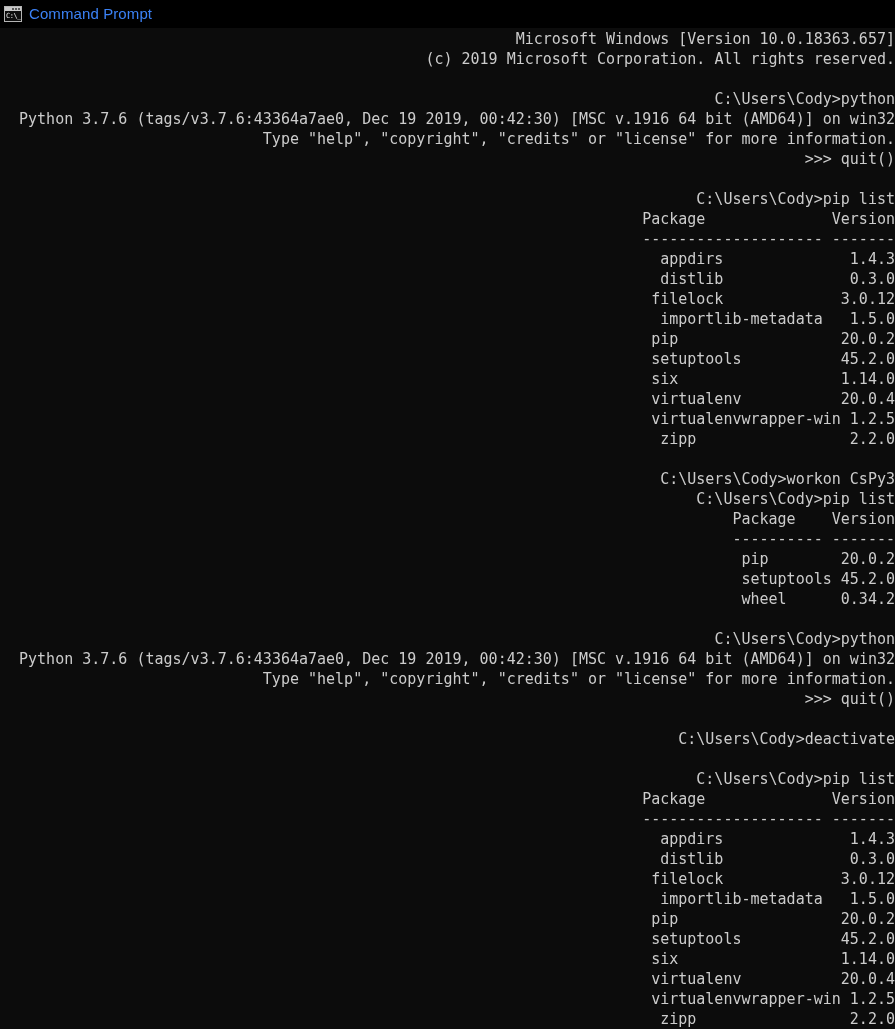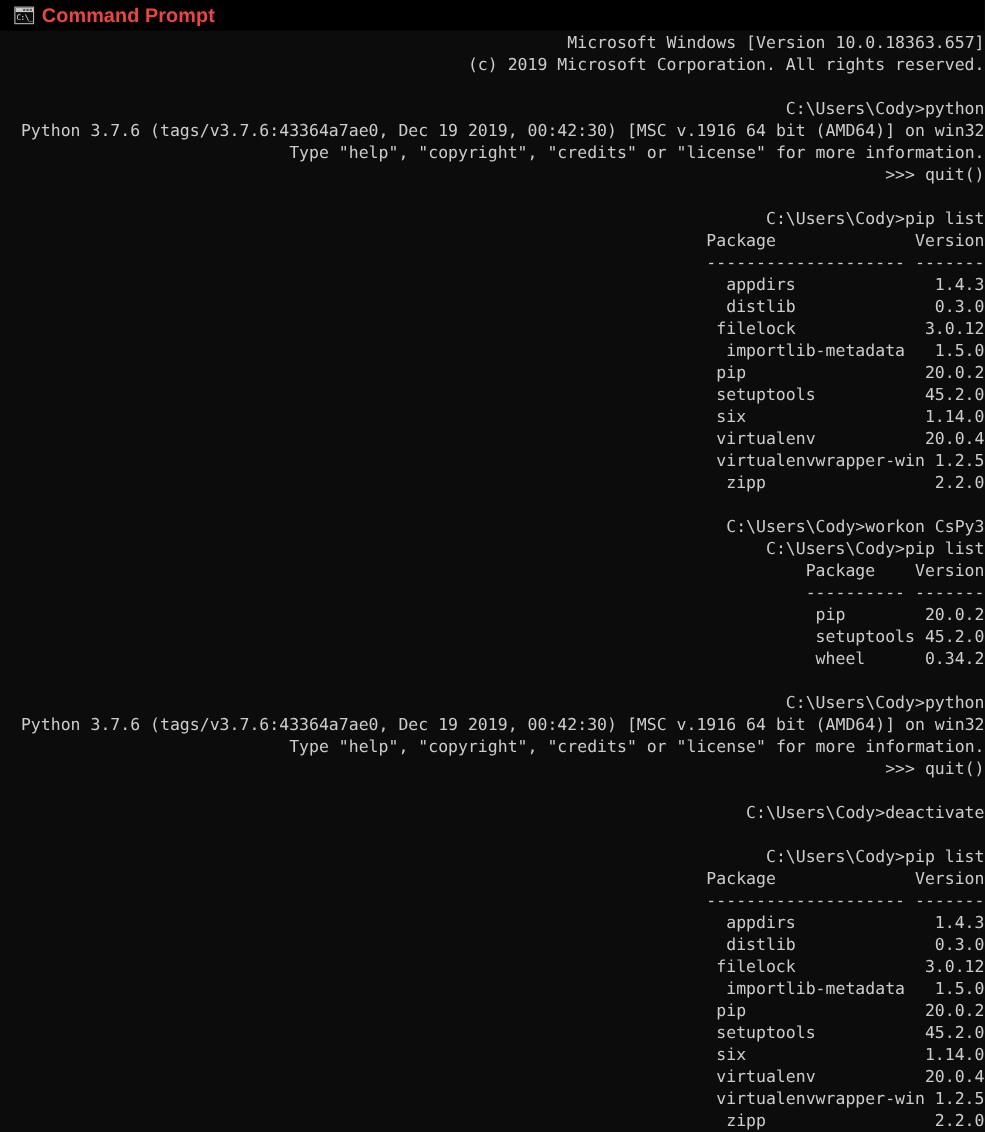--- a/index.html
+++ b/index.html
@@ -13,21 +13,21 @@
     overflow: hidden;
     font-family: "DejaVu Sans Mono", monospace;
   }
 
   
   .titlebar {
     height: 28px;
     background: #000000;
     display: flex;
     align-items: center;
-    padding-left: 12px;
+    padding-left: 3px;
     box-sizing: border-box;
     user-select: none;
   }
   .app-icon {
     width: 18px;
     height: 16px;
     position: relative;
     flex: 0 0 auto;
     margin-right: 7px;
     margin-left: 1px;
@@ -62,27 +62,26 @@
     right: 0;
     bottom: 0;
     color: #e6e6e6;
     font-family: "DejaVu Sans Mono", monospace;
     font-size: 7px;
     line-height: 10px;
     letter-spacing: -0.5px;
     white-space: nowrap;
   }
   .title-text {
-    color: #ef4444;
+    color: #3b82f6;
     font-family: "Liberation Sans", sans-serif;
-    font-size: 18px;
+    font-size: 15px;
     line-height: 18px;
     letter-spacing: 0.1px;
     white-space: nowrap;
-    font-weight: bold;
   }
 
   
   .console {
     background: #0c0c0c;
     height: 1001px;
     overflow: hidden;
     padding: 0;
     box-sizing: border-box;
     text-align: right;

